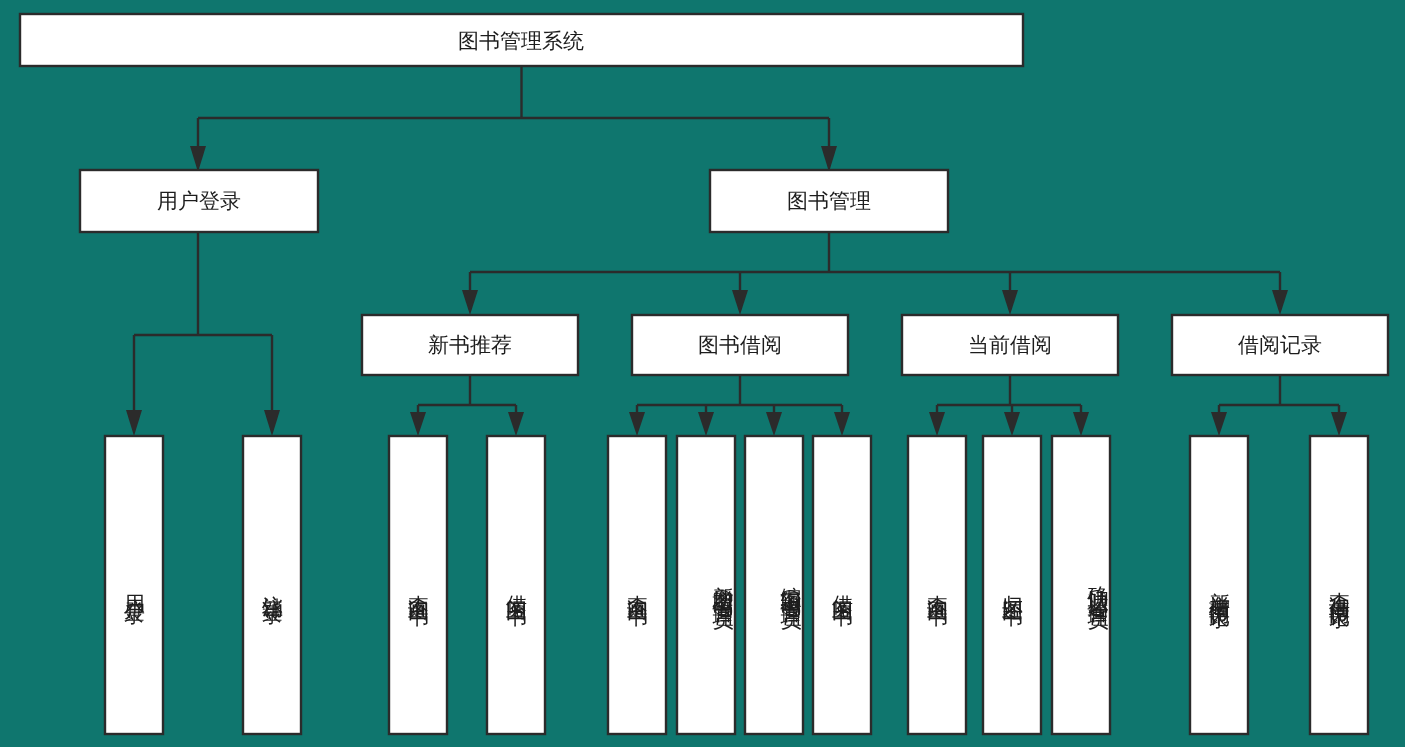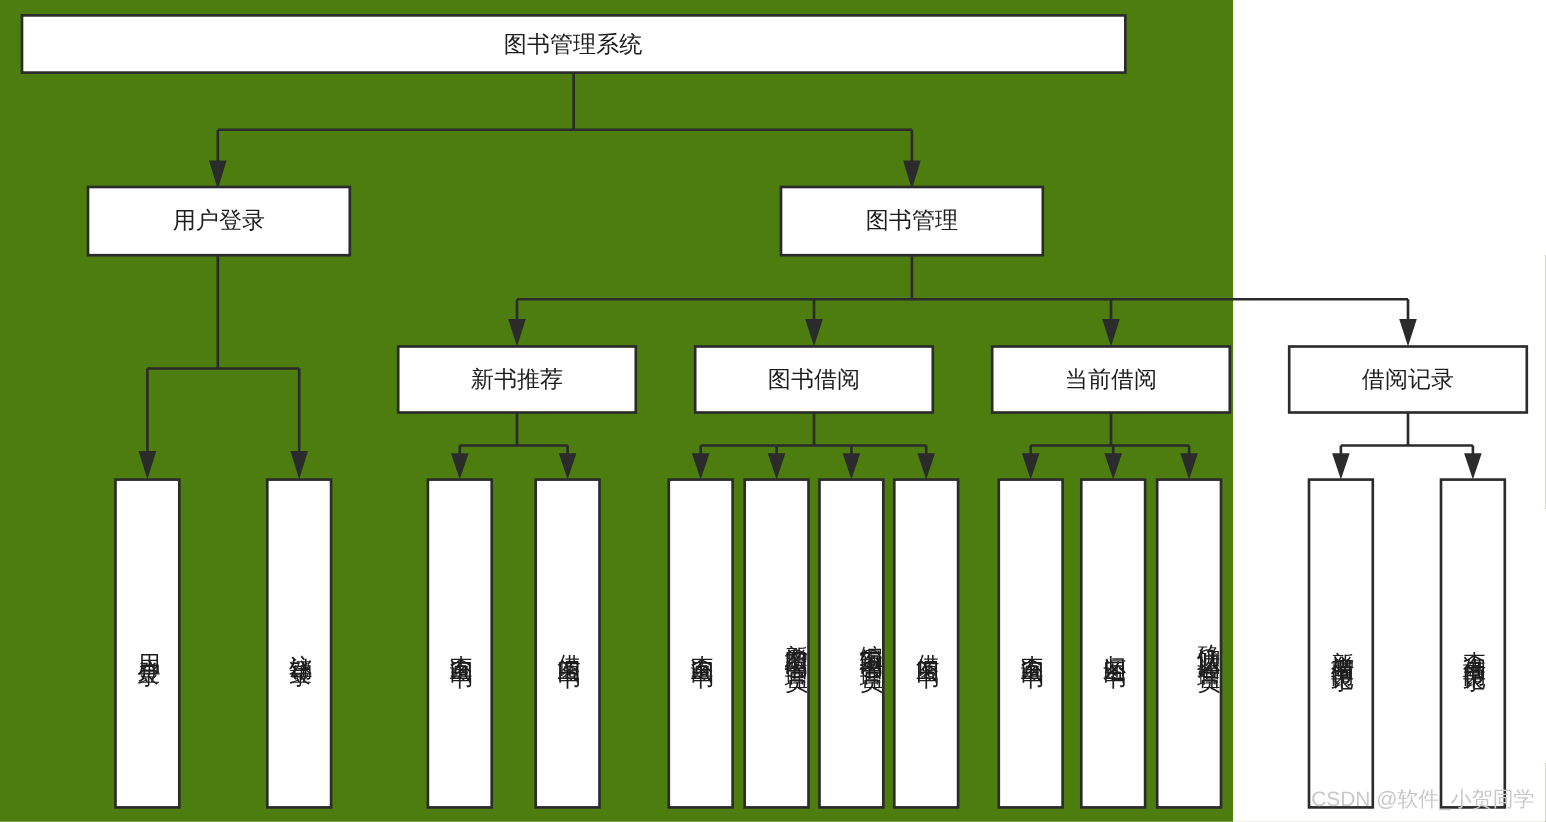--- a/index.html
+++ b/index.html
@@ -8,23 +8,23 @@
     background: #ffffff;
   }
   body {
     width: 1405px;
     height: 747px;
     font-family: "Liberation Sans", "DejaVu Sans", sans-serif;
     overflow: hidden;
   }
   #diagram-root {
     position: relative;
-    width: 1121px;
+    width: 1405px;
     height: 747px;
-    background: #4d7c0f;
+    background: #0f766e;
   }
   svg#flow-svg {
     position: absolute;
     left: 0;
     top: 0;
     width: 1405px;
     height: 747px;
     display: block;
   }
   .node-rect {
@@ -184,14 +184,13 @@
   <div class="vtext" style="left: 608px; width: 58px; top: 444px; height: 282px; align-items: center;">查询图书</div>
   <div class="vtext" style="left: 677px; width: 58px; top: 444px; height: 282px; align-items: flex-start;">新增图书（管理员）</div>
   <div class="vtext" style="left: 745px; width: 58px; top: 444px; height: 282px; align-items: flex-start;">编辑图书（管理员）</div>
   <div class="vtext" style="left: 813px; width: 58px; top: 444px; height: 282px; align-items: center;">借阅图书</div>
   <div class="vtext" style="left: 908px; width: 58px; top: 444px; height: 282px; align-items: center;">查询图书</div>
   <div class="vtext" style="left: 983px; width: 58px; top: 444px; height: 282px; align-items: center;">归还图书</div>
   <div class="vtext" style="left: 1052px; width: 58px; top: 444px; height: 282px; align-items: flex-start;">确认归还（管理员）</div>
   <div class="vtext" style="left: 1190px; width: 58px; top: 444px; height: 282px; align-items: center;">新增借阅记录</div>
   <div class="vtext" style="left: 1310px; width: 58px; top: 444px; height: 282px; align-items: center;">查询借阅记录</div>
 
-  <div class="watermark" style="left:1192px; top:714px;">CSDN @软件_小贺同学</div>
 </div>
 
 </body></html>

